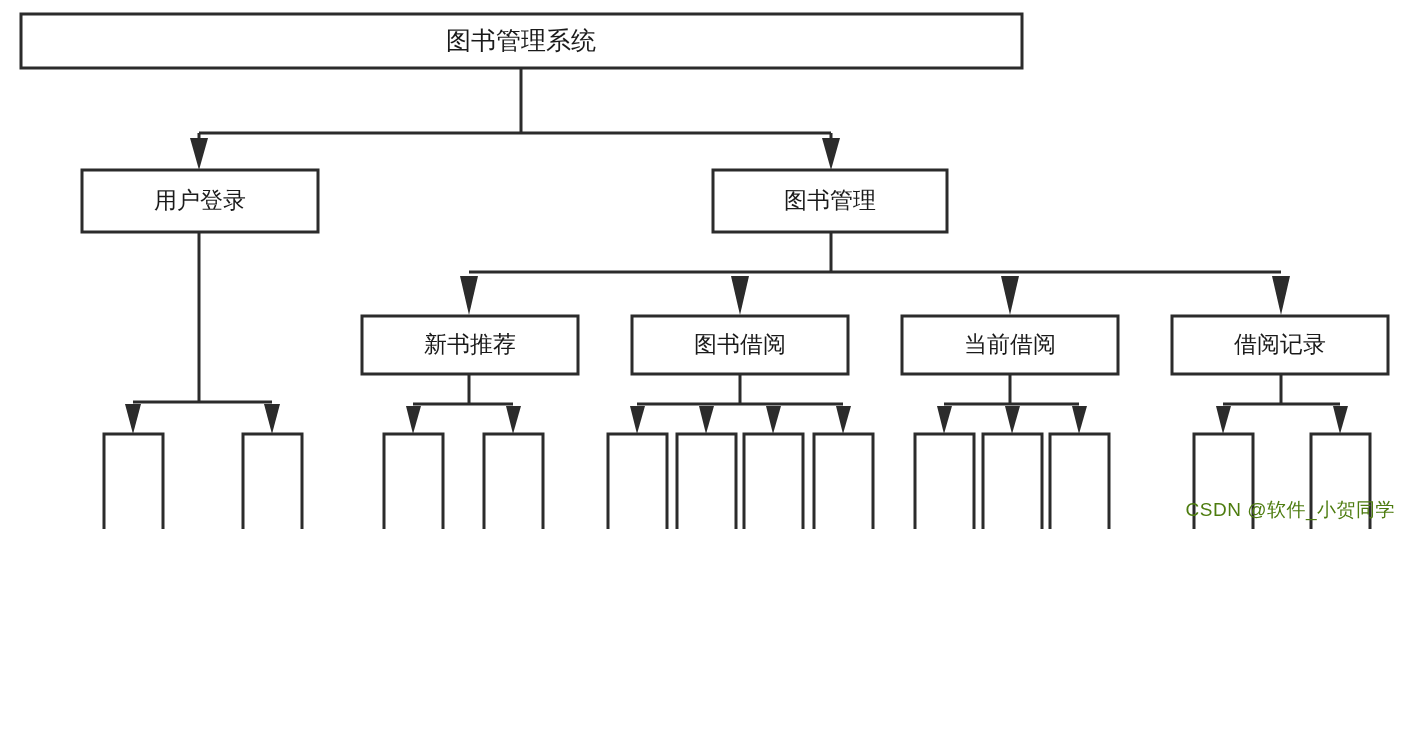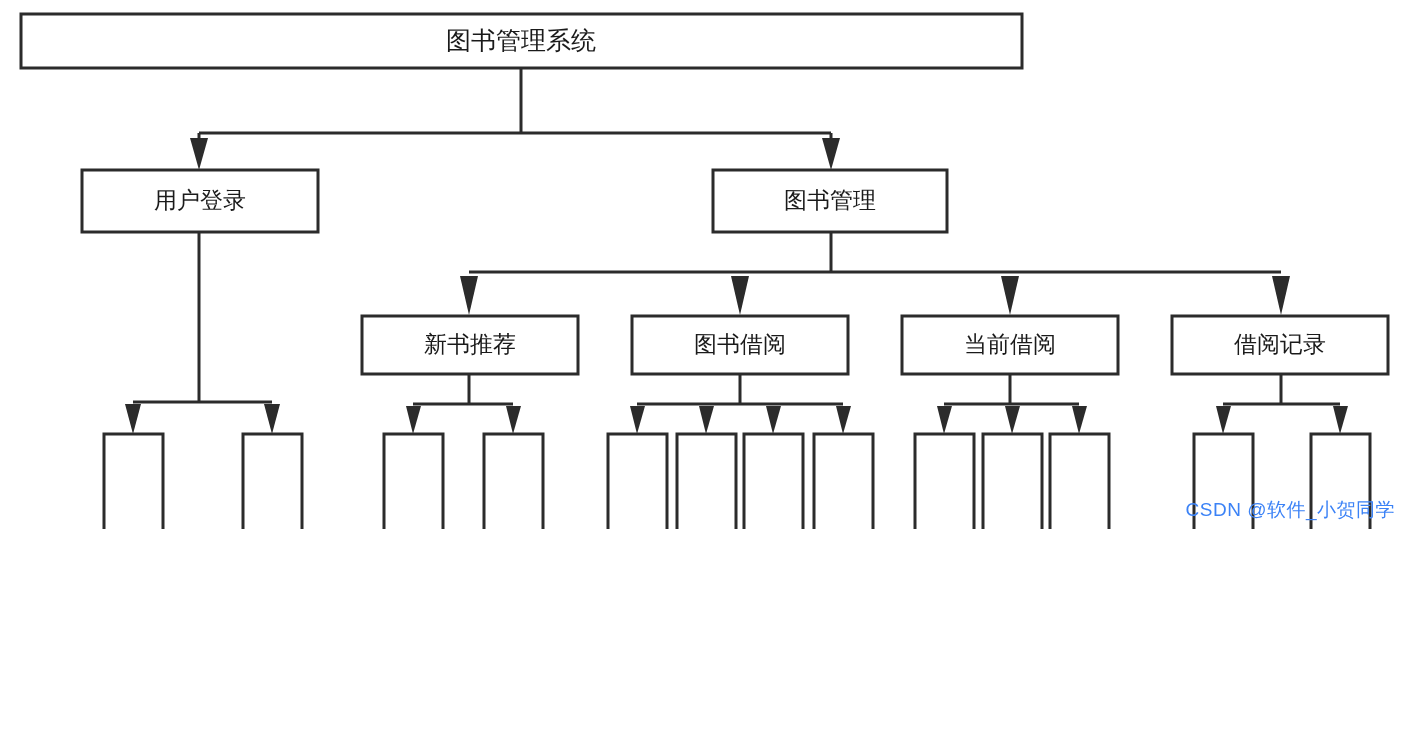--- a/index.html
+++ b/index.html
@@ -66,21 +66,21 @@
     white-space: nowrap;
     pointer-events: none;
     user-select: none;
   }
   .watermark {
     position: absolute;
     right: 10px;
     bottom: 6px;
     font-family: "Liberation Sans", "DejaVu Sans", sans-serif;
     font-size: 19px;
-    color: #3b82f6;
+    color: #4d7c0f;
     letter-spacing: 0.5px;
     white-space: nowrap;
     user-select: none;
     margin-left: 45px;
   }
 </style>
 </head>
 <body>
 
 <div id="diagram-root">

